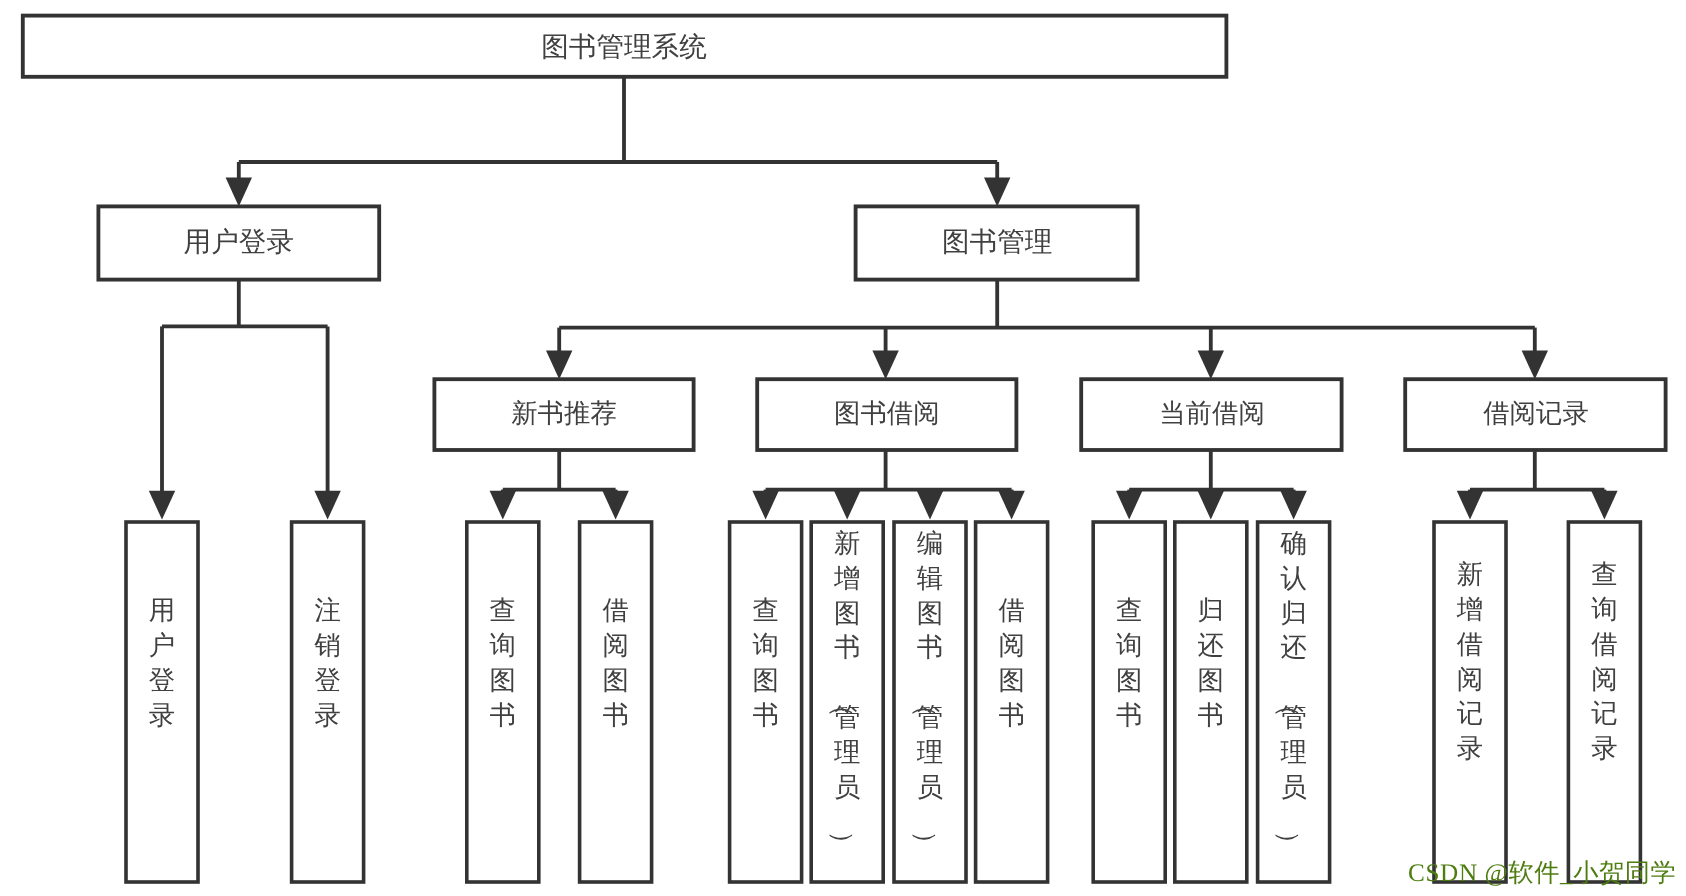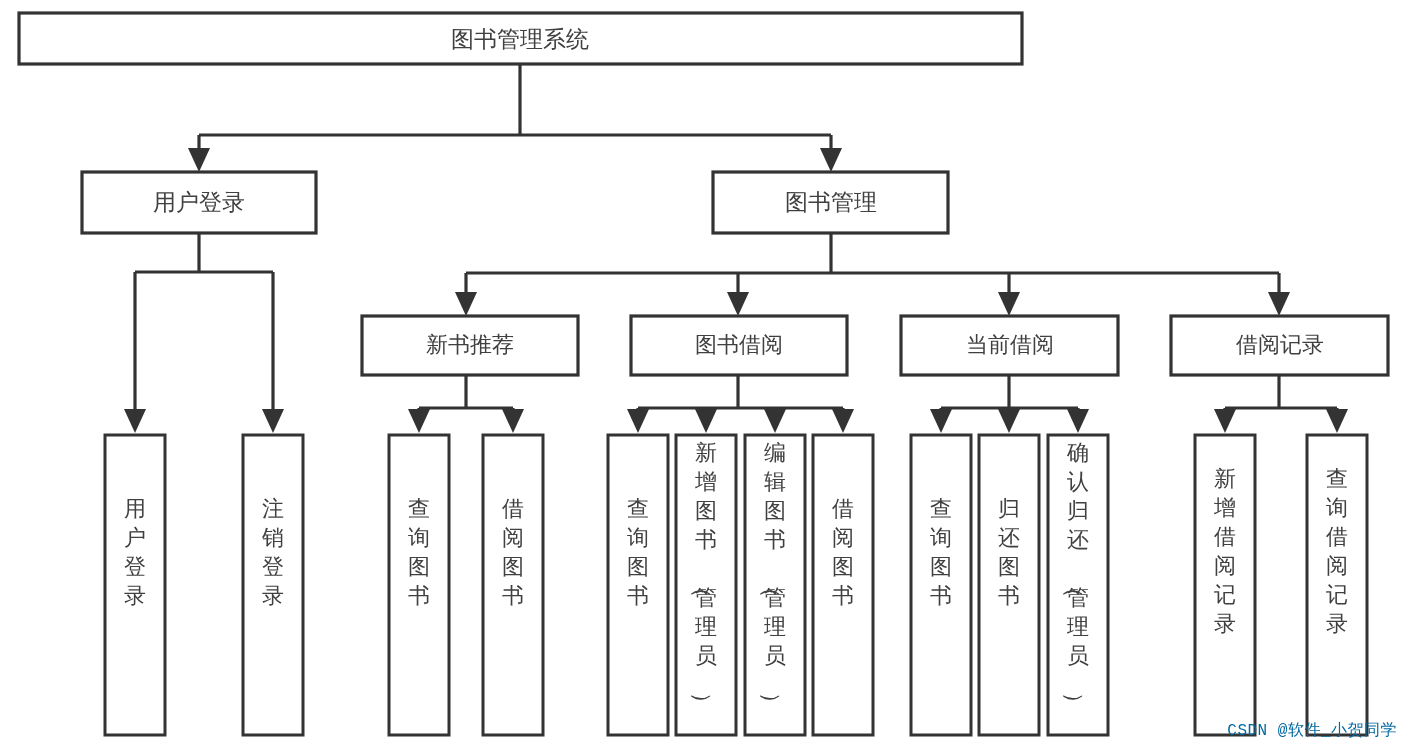--- a/index.html
+++ b/index.html
@@ -27,23 +27,23 @@
   .node-label.l2{font-size:22px;}
   .leaf-label{
     fill:#404040;
     font-family:"DejaVu Sans","Liberation Sans",sans-serif;
     font-size:22px;
     text-anchor:middle;
   }
   .watermark{
     position:absolute;
     right:8px;bottom:6px;
-    color:#0369a1;
-    font-size:16px;
-    font-family:Liberation Mono, monospace;
+    color:#4d7c0f;
+    font-size:21px;
+    font-family:Liberation Serif, serif;
     white-space:nowrap;
     letter-spacing:0.5px;
     pointer-events:none;
   }
 </style>
 </head>
 <body>
 
 <div id="diagram-root">
   <svg class="flow" viewBox="0 0 1405 747" xmlns="http://www.w3.org/2000/svg">

